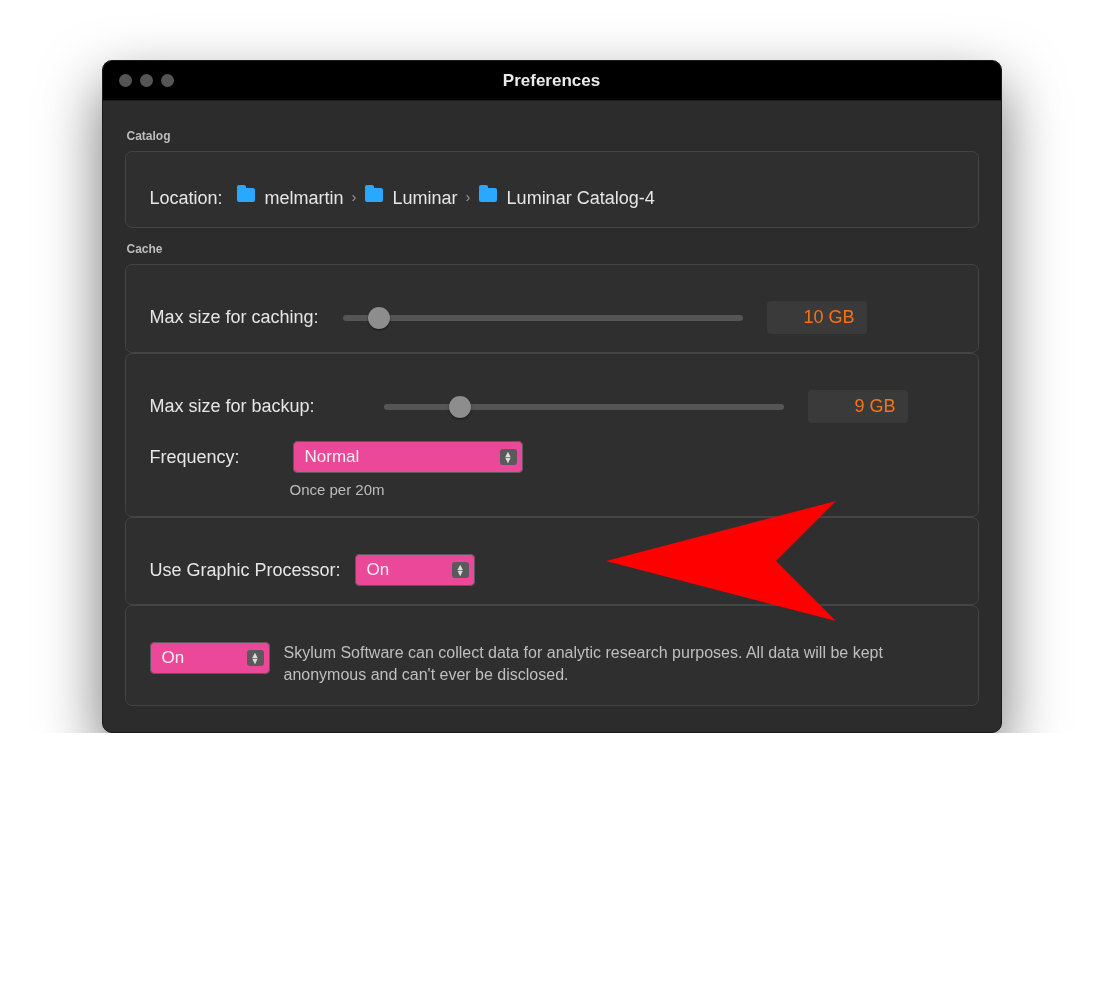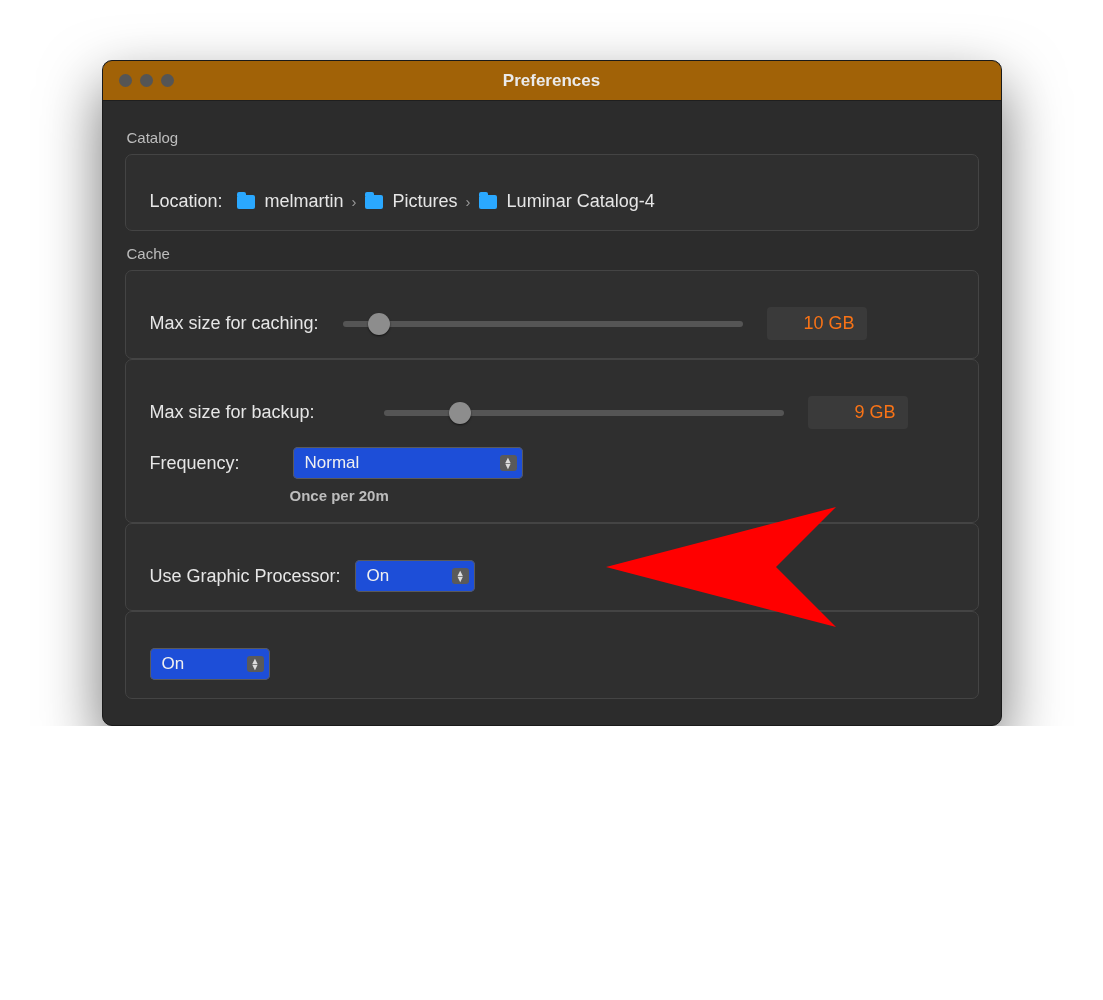--- a/index.html
+++ b/index.html
@@ -15,21 +15,21 @@
     background: #2c2c2c;
     border-radius: 10px;
     box-shadow: 0 25px 60px rgba(0,0,0,0.55);
     color: #d9d9d9;
     overflow: hidden;
     border: 1px solid #1a1a1a;
   }
   .titlebar {
     position: relative;
     height: 40px;
-    background: #a16207;
+    background: #000000;
     border-bottom: 1px solid #1f1f1f;
     display: flex;
     align-items: center;
   }
   .traffic-lights {
     display: flex;
     gap: 8px;
     padding-left: 16px;
   }
   .tl {
@@ -41,23 +41,24 @@
     position: absolute;
     left: 0; right: 0;
     text-align: center;
     font-weight: 600;
     font-size: 17px;
     color: #eaeaea;
     pointer-events: none;
   }
   .content { padding: 14px 22px 26px 22px; }
   .section-label {
-    font-size: 15px;
+    font-size: 12px;
     color: #bdbdbd;
     margin: 14px 0 8px 2px;
+    font-weight: bold;
   }
   .panel {
     background: #2f2f2f;
     border: 1px solid #444;
     border-radius: 7px;
     padding: 18px 24px;
   }
   .row {
     display: flex;
     align-items: center;
@@ -66,21 +67,21 @@
   }
   .row + .row { margin-top: 18px; gap: 25px; }
   .lbl {
     font-size: 18px;
     color: #e6e6e6;
     white-space: nowrap;
   }
   
   .crumb {
     display: flex;
-    align-items: center;
+    align-items: flex-start;
     gap: 8px;
     font-size: 18px;
     color: #e6e6e6;
   }
   .folder-icon {
     width: 18px; height: 14px;
     background: #2aa8ff;
     border-radius: 2px;
     position: relative;
     margin-right: 2px;
@@ -122,21 +123,21 @@
     background: #3a3a3a;
     padding: 6px 12px;
     border-radius: 4px;
     font-size: 18px;
     color: #f97316;
   }
   
   .select {
     display: flex;
     align-items: center;
-    background: #1d4ed8;
+    background: #ec4899;
     border-radius: 5px;
     height: 32px;
     padding: 0 6px 0 12px;
     font-size: 17px;
     color: #f0f0f0;
     gap: 10px;
     box-shadow: inset 0 0 0 1px #5a5a5a;
   }
   .select .spacer { flex: 1; }
   .select .arrows {
@@ -147,21 +148,20 @@
     color: #ddd;
     padding: 2px 4px;
     background: #5a5a5a;
     border-radius: 3px;
   }
   .hint {
     font-size: 15px;
     color: #bdbdbd;
     margin-left: 140px;
     margin-top: 8px;
-    font-weight: bold;
   }
   .graphics-panel { position: relative; }
   .arrow-annot {
     position: absolute;
     left: 480px;
     top: 50%;
     transform: translateY(-50%);
     pointer-events: none;
   }
   .analytics-row {
@@ -192,21 +192,21 @@
 
     <div class="section-label">Catalog</div>
     <div class="panel">
       <div class="row">
         <span class="lbl">Location:</span>
         <div class="crumb">
           <span class="folder-icon"></span>
           <span>melmartin</span>
           <span class="chev">›</span>
           <span class="folder-icon"></span>
-          <span>Pictures</span>
+          <span>Luminar</span>
           <span class="chev">›</span>
           <span class="folder-icon"></span>
           <span>Luminar Catalog-4</span>
         </div>
       </div>
     </div>
 
     <div class="section-label">Cache</div>
     <div class="panel">
       <div class="row">
@@ -260,17 +260,18 @@
     <div class="panel">
       <div class="row analytics-row">
         <div class="select" style="width:120px">
           <span>On</span>
           <span class="spacer"></span>
           <span class="arrows">
               <span>▲</span>
               <span>▼</span>
             </span>
         </div>
+        <div class="analytics-text">Skylum Software can collect data for analytic research purposes. All data will be kept anonymous and can't ever be disclosed.</div>
       </div>
     </div>
 
   </div>
 </div>
 
 </body></html>

